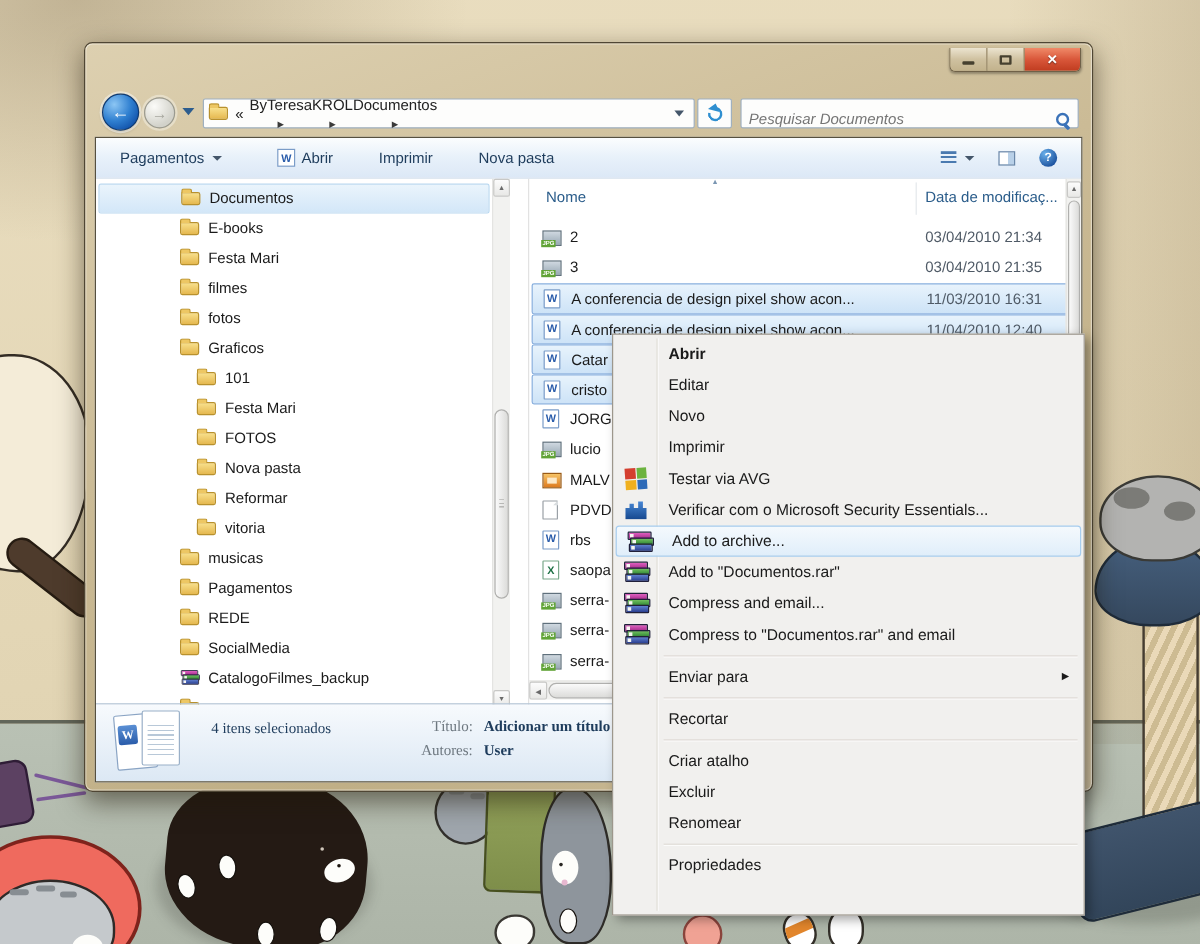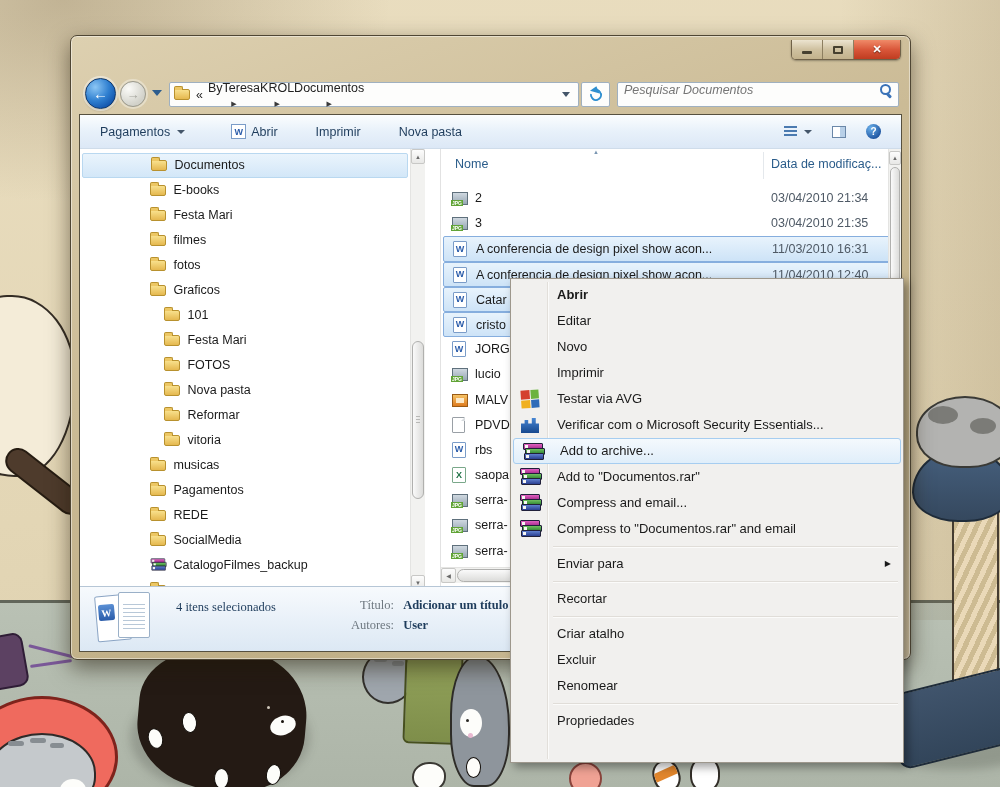--- a/index.html
+++ b/index.html
@@ -110,21 +110,21 @@
   .crumb-sep::after { content:"▶"; font-size:7px; color:#3a3a3a; margin:0 6px; }
   .crumb-prefix { margin:0 5px 0 4px; color:#222; }
   .refresh-btn { position:absolute; left:510px; top:46px; width:29px; height:25px; background:#fdfdfc;
                  border:1px solid #9fb0c0; border-radius:2px; display:flex; align-items:center; justify-content:center; }
   .ic-refresh { width:12px; height:12px; border:2.5px solid #2f8fd0; border-top-color:transparent;
                 border-radius:50%; transform:rotate(-35deg); position:relative; }
   .ic-refresh::after { content:""; position:absolute; right:-4px; top:-4px; width:0; height:0;
                 border-left:5px solid transparent; border-right:5px solid transparent; border-bottom:6px solid #2f8fd0;
                 transform:rotate(50deg); }
   .search-box { position:absolute; left:546px; top:46px; width:282px; height:25px; background:#fdfdfc;
-                border:1px solid #9fb0c0; border-radius:2px; display:flex; align-items:flex-start; padding:0 6px; }
+                border:1px solid #9fb0c0; border-radius:2px; display:flex; align-items:flex-end; padding:0 6px; }
   .search-box input { flex:1; border:none; outline:none; font-style:italic; font-size:12.5px; color:#8a949e;
                 background:transparent; font-family:"Liberation Sans",sans-serif; }
   .ic-search { width:13px; height:13px; position:relative; }
   .ic-search::before { content:""; position:absolute; left:1px; top:1px; width:7px; height:7px;
                 border:2px solid #3a72b8; border-radius:50%; }
   .ic-search::after { content:""; position:absolute; right:0; bottom:0; width:6px; height:2.5px;
                 background:#3a72b8; transform:rotate(45deg); border-radius:1px; }
 
   
   .win-inner { position:absolute; left:8px; right:8px; top:78px; bottom:7px;

